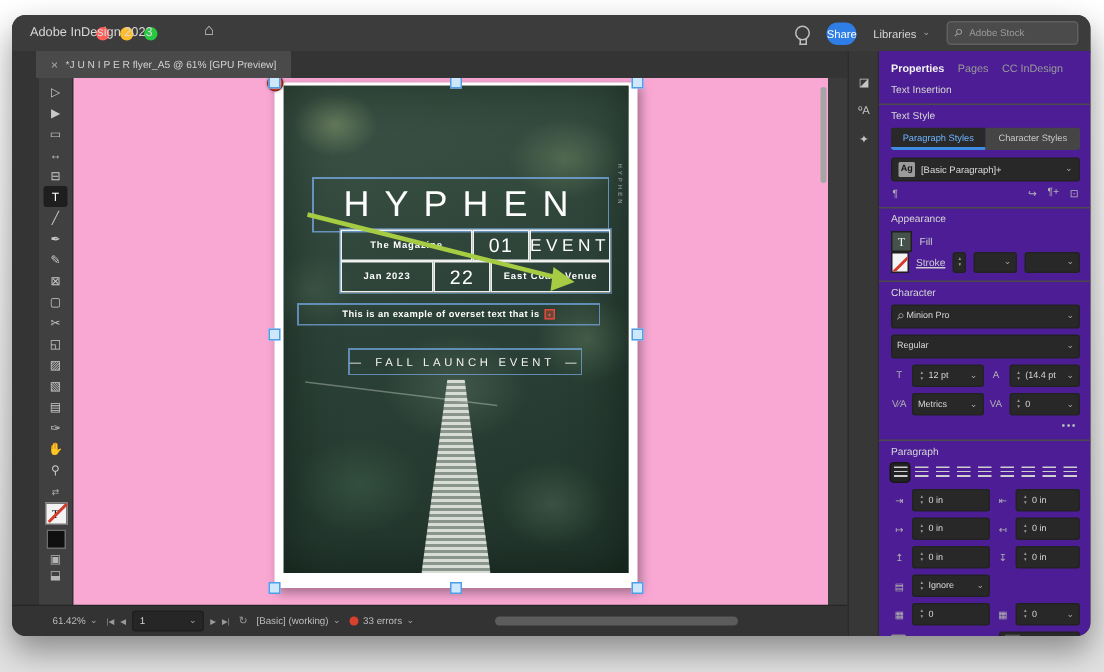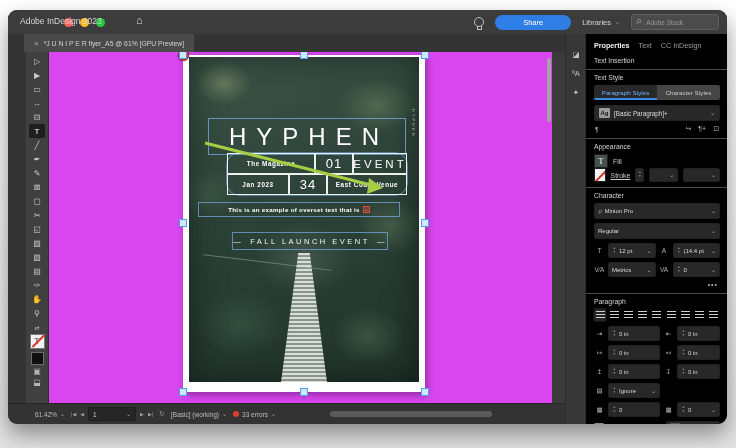--- a/index.html
+++ b/index.html
@@ -13,21 +13,21 @@
   .lights{position:absolute;left:56px;top:8px;display:flex;gap:7px;}
   .light{width:9px;height:9px;border-radius:50%;}
   .l-red{background:var(--traffic_red);}
   .l-yellow{background:var(--traffic_yellow);}
   .l-green{background:var(--traffic_green);}
   .home-ic{position:absolute;left:128px;top:4px;color:#cfcfcf;font-size:11px;}
   .win-title{position:absolute;left:12px;right:0;top:6px;text-align:left;color:#d8d8d8;font-size:8.5px;}
   .tb-right{position:absolute;right:8px;top:4px;display:flex;align-items:center;gap:11px;}
   .bulb{width:8px;height:8px;border:1px solid #bfbfbf;border-radius:50%;position:relative;}
   .bulb:after{content:"";position:absolute;left:2px;bottom:-4px;width:3px;height:3px;border:1px solid #bfbfbf;border-top:none;}
-  .share-btn{background:var(--share_blue);color:#fff;font-size:7.5px;padding:3px 28px;border-radius:9px;}
+  .share-btn{background:var(--share_blue);color:#fff;font-size:7.5px;padding:3px 0;border-radius:9px;}
   .workspace{color:#d6d6d6;font-size:7.5px;display:flex;align-items:center;gap:4px;}
   .chev{color:#a8a8a8;font-size:6px;line-height:1;}
   .stock-box{width:78px;height:14px;background:#4b4b4b;border:1px solid #5f5f5f;border-radius:3px;
     display:flex;align-items:center;gap:3px;padding:0 4px;}
   .stock-box .mag{color:#9f9f9f;font-size:7px;transform:rotate(45deg);}
   .stock-box input{background:transparent;border:none;outline:none;width:56px;color:#cfcfcf;font-size:6.5px;}
   .stock-box input::placeholder{color:#9a9a9a;}
   
   .tabbar{position:absolute;left:0;top:24px;width:557px;height:18px;background:#343434;}
   .doc-tab{position:absolute;left:16px;top:0;height:18px;background:#4a4a4a;display:flex;align-items:center;
@@ -42,21 +42,21 @@
     color:#c9c9c9;font-size:8px;border-radius:2px;}
   .tool.sel{background:#1e1e1e;color:#ffffff;}
   .tool-bottom{margin-top:4px;display:flex;flex-direction:column;align-items:center;gap:3px;}
   .swap{color:#b5b5b5;font-size:6px;}
   .proxy{width:13px;height:13px;background:#f2f2f2;border:1px solid #777;position:relative;
     display:flex;align-items:center;justify-content:center;font-size:8px;color:#111;font-family:"Liberation Serif",serif;}
   .proxy:after{content:"";position:absolute;left:-1px;top:5px;width:17px;height:2px;background:#d43a2c;transform:rotate(-45deg);}
   .swatch-black{width:11px;height:11px;background:#101010;border:1px solid #6d6d6d;}
   .mini-btn{color:#b5b5b5;font-size:8px;line-height:1;}
   
-  .canvas{position:absolute;left:41px;top:42px;width:503px;bottom:20px;background:#d946ef;overflow:hidden;}
+  .canvas{position:absolute;left:41px;top:42px;width:503px;bottom:20px;background:#f9a8d4;overflow:hidden;}
   .vscroll{position:absolute;right:1px;top:6px;width:4px;height:64px;background:#a5a5a5;border-radius:2px;}
   .page{position:absolute;left:134px;top:3px;width:242px;height:337px;background:#ffffff;
     box-shadow:2px 3px 7px rgba(0,0,0,.35);}
   .photo{position:absolute;left:6px;top:2px;right:6px;bottom:10px;overflow:hidden;
     background:
       radial-gradient(40px 30px at 15% 8%, rgba(156,176,122,.45), transparent 70%),
       radial-gradient(55px 38px at 82% 15%, rgba(126,150,106,.40), transparent 70%),
       radial-gradient(48px 42px at 88% 52%, rgba(100,130,96,.45), transparent 70%),
       radial-gradient(42px 36px at 8% 42%, rgba(74,104,82,.50), transparent 70%),
       radial-gradient(62px 46px at 22% 82%, rgba(62,98,76,.50), transparent 70%),
@@ -68,21 +68,21 @@
     clip-path:polygon(47.5% 0%,52.5% 0%,60% 100%,40% 100%);
     background:repeating-linear-gradient(#d8ded6 0 2px,#89948d 2px 4px);}
   .cable{position:absolute;left:6%;top:63%;width:56%;height:1px;background:rgba(205,215,205,.4);transform:rotate(7deg);}
   .hyphen-title{position:absolute;left:0;right:0;top:66px;text-align:center;color:#fdfdfd;
     font-size:24px;letter-spacing:10px;padding-left:10px;font-weight:400;}
   .bluebox{position:absolute;box-shadow:0 0 0 1px rgba(120,172,232,.75);}
   .f-hyphen{left:20px;top:62px;width:196px;height:35px;}
   .side-text{position:absolute;right:3px;top:52px;writing-mode:vertical-rl;color:rgba(255,255,255,.55);
     font-size:4px;letter-spacing:2px;}
   .flyer-table{position:absolute;left:38px;top:96px;width:180px;color:#fff;
-    box-shadow:0 0 0 1px rgba(120,172,232,.55);border-radius:13px;}
+    box-shadow:0 0 0 1px rgba(120,172,232,.55);}
   .t-row{display:flex;height:21px;}
   .t-cell{border:1px solid rgba(255,255,255,.92);display:flex;align-items:center;justify-content:center;
     white-space:nowrap;overflow:hidden;}
   .t-small{font-size:6.3px;font-weight:bold;letter-spacing:.6px;}
   .t-num{font-size:13px;font-weight:300;letter-spacing:1px;}
   .t-launch{font-size:11.5px;letter-spacing:3px;}
   .c1a{width:86px;}.c2a{width:36px;}.c3a{flex:1;}
   .c1b{width:60px;}.c2b{width:36px;}.c3b{flex:1;}
   .overset-line{position:absolute;left:10px;top:146px;width:200px;height:13px;
     box-shadow:0 0 0 1px rgba(120,172,232,.7);display:flex;align-items:center;justify-content:center;gap:3px;
@@ -107,21 +107,21 @@
   .sb-nav{color:#9a9a9a;font-size:5px;display:flex;align-items:center;gap:4px;}
   .page-input{width:38px;height:12px;background:#262626;border:1px solid #1f1f1f;border-radius:2px;
     color:#d5d5d5;font-size:6.5px;display:flex;align-items:center;justify-content:space-between;padding:0 4px;}
   .err-dot{width:6px;height:6px;border-radius:50%;background:var(--error_red);}
   .hscroll{position:absolute;left:322px;top:7px;width:162px;height:6px;background:#5c5c5c;border-radius:3px;}
   .sb-corner{position:absolute;right:8px;top:5px;color:#9a9a9a;font-size:8px;line-height:1;}
   
   .dock{position:absolute;left:557px;top:24px;bottom:0;width:20px;background:#373737;
     border-left:1px solid #2c2c2c;display:flex;flex-direction:column;align-items:center;padding-top:16px;gap:10px;}
   .dock-ic{color:#c5c5c5;font-size:7.5px;}
-  .panel{position:absolute;left:577px;top:24px;right:0;bottom:0;background:#000000;
+  .panel{position:absolute;left:577px;top:24px;right:0;bottom:0;background:#4c1d95;
     border-left:1px solid #2c2c2c;border-radius:0 0 9px 0;padding:7px 7px 0 8px;color:#cccccc;overflow:hidden;}
   .p-tabs{display:flex;gap:9px;font-size:7.2px;margin-bottom:7px;white-space:nowrap;}
   .p-tab{color:#9a9a9a;}
   .p-tab.active{color:#f2f2f2;font-weight:bold;}
   .section-h{font-size:6.8px;color:#d6d6d6;margin:4px 0 4px;}
   .divider{border-top:1px solid #4b4b4b;margin:5px -8px 4px;}
   .seg{display:flex;height:15px;margin-bottom:5px;border-radius:2px;overflow:hidden;}
   .seg-btn{flex:1;display:flex;align-items:center;justify-content:center;font-size:6.2px;background:#454545;color:#c9c9c9;white-space:nowrap;}
   .seg-btn.active{background:#292929;color:#6fb3ff;box-shadow:inset 0 -2px 0 var(--accent_blue);}
   .drop{height:14px;background:#282828;border:1px solid #222;border-radius:2px;display:flex;
@@ -241,21 +241,21 @@
           <div class="side-text">HYPHEN</div>
 
           <div class="flyer-table">
             <div class="t-row">
               <div class="t-cell t-small c1a">The Magazine</div>
               <div class="t-cell t-num c2a">01</div>
               <div class="t-cell t-launch c3a">EVENT</div>
             </div>
             <div class="t-row">
               <div class="t-cell t-small c1b">Jan 2023</div>
-              <div class="t-cell t-num c2b">34</div>
+              <div class="t-cell t-num c2b">22</div>
               <div class="t-cell t-small c3b">East Coast Venue</div>
             </div>
           </div>
 
           <div class="overset-line">
             <span>This is an example of overset text that is</span>
             <span class="ov-mark">+</span>
           </div>
 
           <div class="event-line">
@@ -314,21 +314,21 @@
 
     <div class="dock" id="dock">
         <span class="dock-ic">◪</span>
         <span class="dock-ic">ºA</span>
         <span class="dock-ic">✦</span>
       </div>
 
     <div class="panel">
       <div class="p-tabs">
         <span class="p-tab active">Properties</span>
-        <span class="p-tab">Text</span>
+        <span class="p-tab">Pages</span>
         <span class="p-tab">CC InDesign</span>
       </div>
 
       <div class="section-h">Text Insertion</div>
       <div class="divider"></div>
 
       <div class="section-h">Text Style</div>
       <div class="seg">
         <span class="seg-btn active">Paragraph Styles</span>
         <span class="seg-btn">Character Styles</span>

